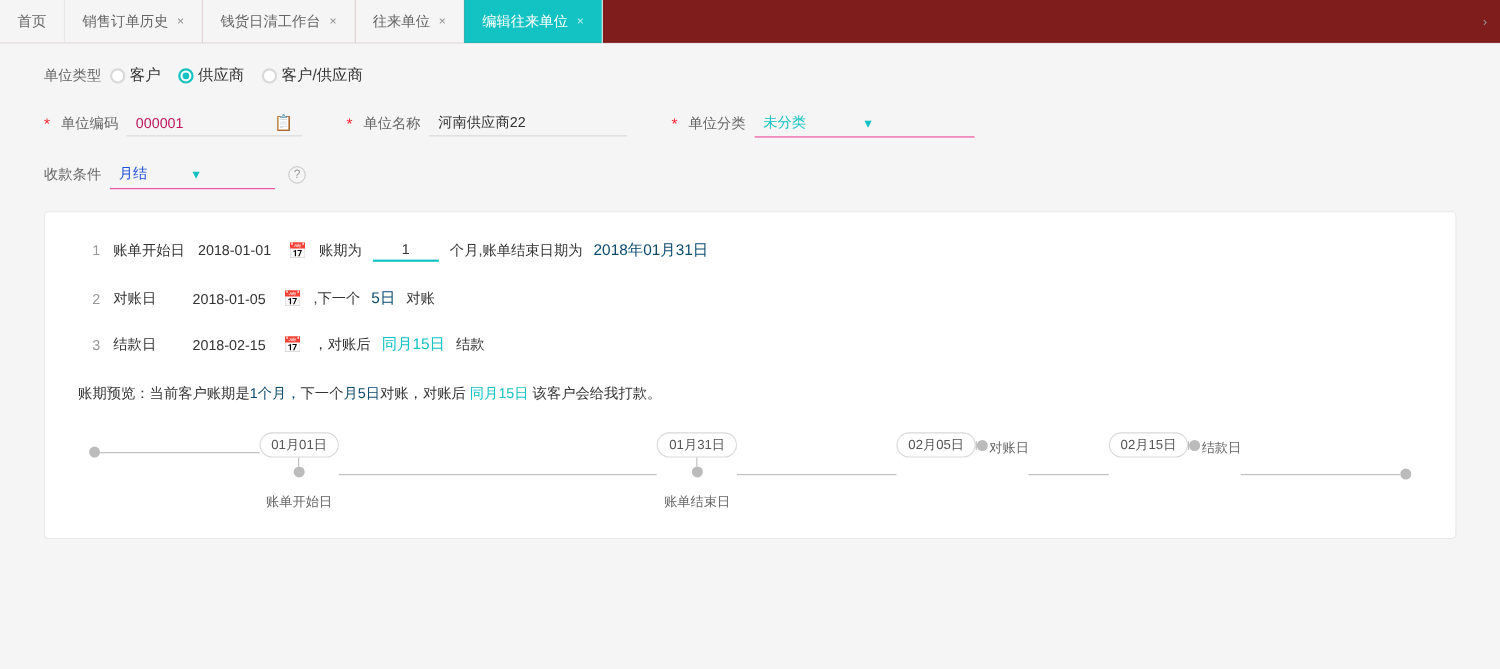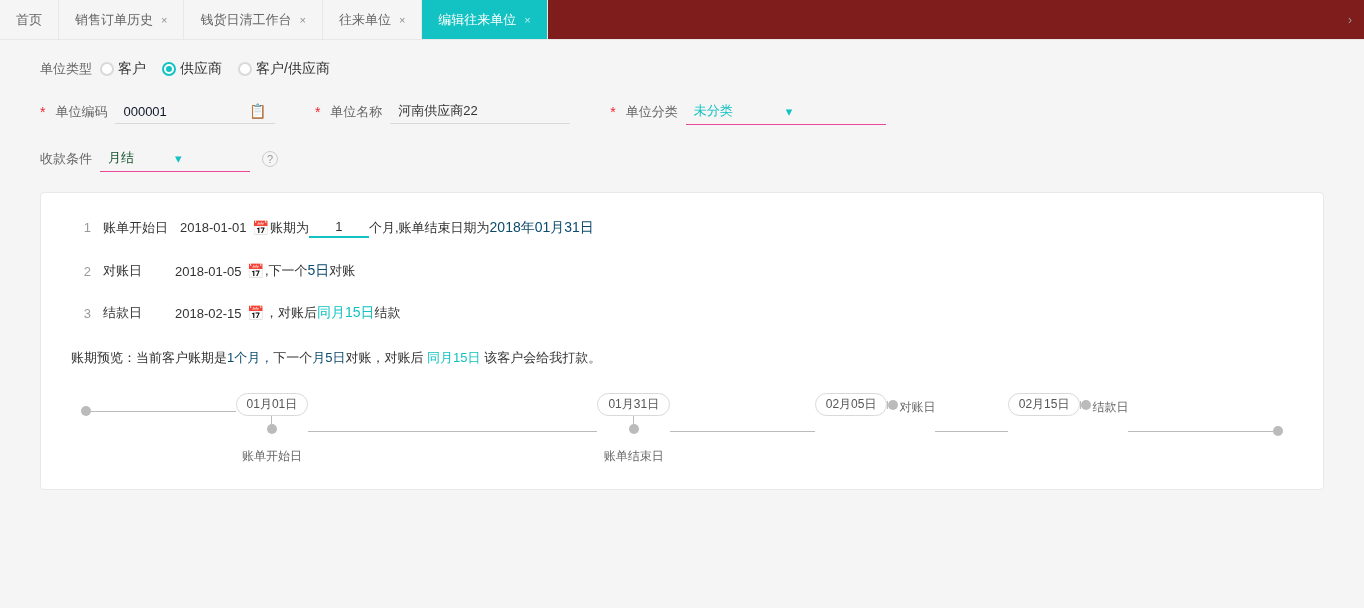--- a/index.html
+++ b/index.html
@@ -189,20 +189,21 @@
       text-align: right;
     }
     .step-label {
       color: #333;
       font-size: 13px;
       min-width: 60px;
     }
     .step-content {
       display: flex;
       align-items: center;
+      gap: 10px;
       flex: 1;
     }
     .step-date {
       color: #333;
       font-size: 13px;
     }
     .step-text {
       color: #333;
       font-size: 13px;
     }
@@ -310,21 +311,21 @@
         </div>
       </div>
     </div>
   </div>
 
   <div class="form-row" style="gap:40px;">
     <div class="form-group">
       <span class="required-star">*</span>
       <span class="form-label">单位编码</span>
       <div class="input-with-icon">
-        <input type="text" style="width: 120px; color: #0f172a;" value="000001">
+        <input type="text" style="width: 120px; color: #be185d;" value="000001">
         <span class="calendar-icon">📋</span>
       </div>
     </div>
     <div class="form-group">
       <span class="required-star">*</span>
       <span class="form-label">单位名称</span>
       <input type="text" class="input-field" style="width: 180px;" value="河南供应商22">
     </div>
     <div class="form-group">
       <span class="required-star">*</span>
@@ -333,21 +334,21 @@
         <span>未分类</span>
         <span class="dropdown-arrow">▾</span>
       </div>
     </div>
   </div>
 
   <div class="form-row">
     <div class="form-group">
       <span class="form-label">收款条件</span>
       <div class="dropdown-field" style="min-width:150px;">
-        <span style="color:#14532d;">月结</span>
+        <span style="color:#1d4ed8;">月结</span>
         <span class="dropdown-arrow">▾</span>
       </div>
       <span class="question-icon">?</span>
     </div>
   </div>
 
   <div class="card-section">
 
     <div class="step-row">
       <span class="step-num">1</span>

